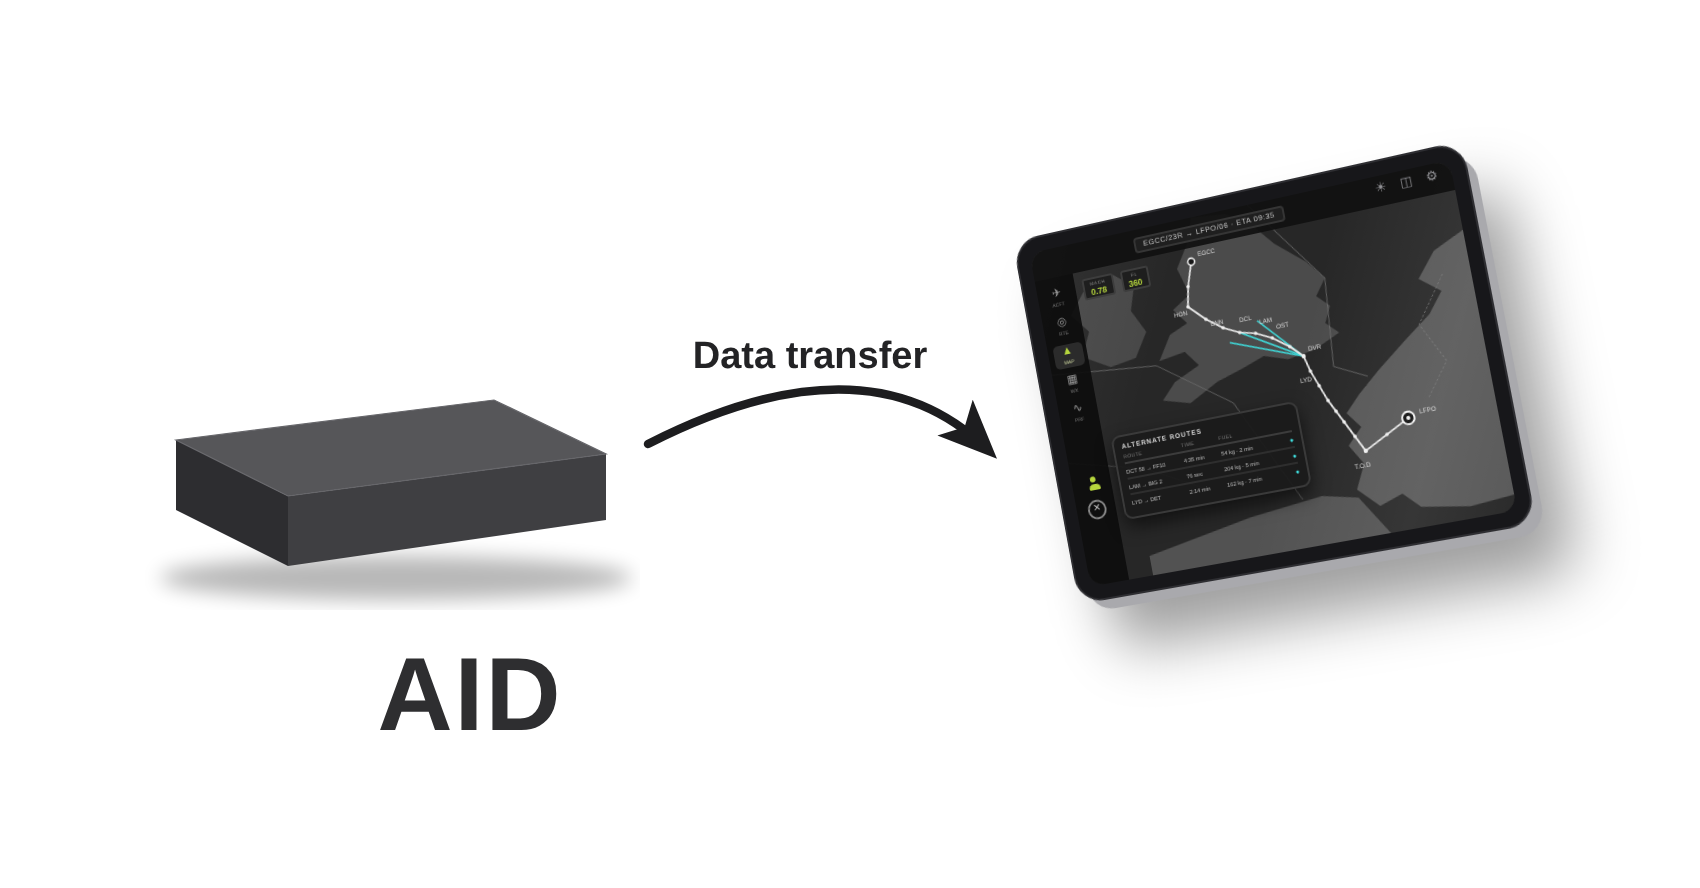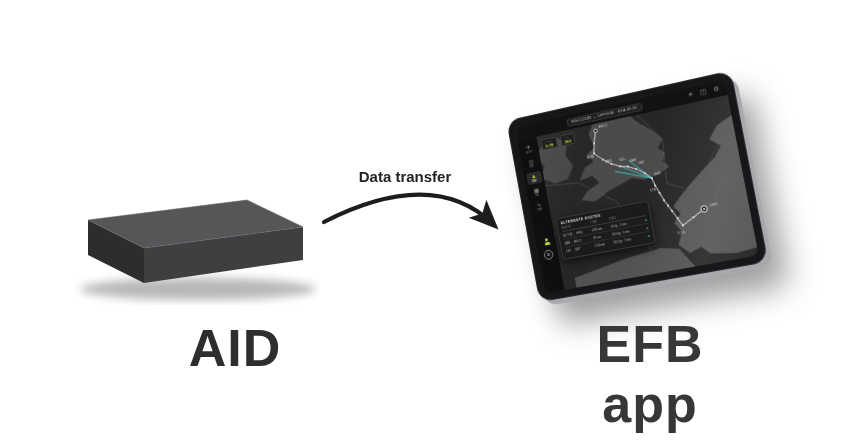--- a/index.html
+++ b/index.html
@@ -10,21 +10,21 @@
   
   .aid-svg { position:absolute; left:70px; top:190px; }
   .big-label { position:absolute; text-align:center; font-weight:bold;
                color:#2e2e30; font-size:52px; letter-spacing:1px; }
   .aid-label { left:140px; top:318px; width:190px; }
   .efb-label { left:542px; top:314px; width:216px; color:#37373a; }
 
   
   .arrow-svg { position:absolute; left:318px; top:160px; }
   .arrow-label { position:absolute; left:340px; top:168px; width:130px;
-                 text-align:center; font-weight:bold; font-size:15px; color:#232325; }
+                 text-align:center; font-weight:bold; font-size:19px; color:#232325; }
 
   
   .tablet-wrap { position:absolute; left:498px; top:70px; width:272px; height:242px; }
   .tablet { position:absolute; left:16px; top:24px; width:238px; height:190px;
             background:#17171a; border:1px solid #2e2e32; border-radius:14px;
             transform:perspective(1000px) rotateY(-14deg) rotate(-11deg);
             box-shadow:5px 6px 0 -1px #a9a9ad, 16px 26px 30px rgba(0,0,0,0.38); }
   .screen { position:absolute; left:7px; top:7px; right:7px; bottom:7px;
             background:#242424; border-radius:8px; overflow:hidden; }
   .screen::after { content:""; position:absolute; inset:0; pointer-events:none;
@@ -243,15 +243,14 @@
 
         <div class="person-btn">
           <div class="person-head"></div>
           <div class="person-body"></div>
         </div>
         <div class="close-btn">×</div>
 
       </div>
     </div>
   </div>
-  <div class="big-label efb-label">EFB app</div>
 
 </div>
 
 </body></html>

